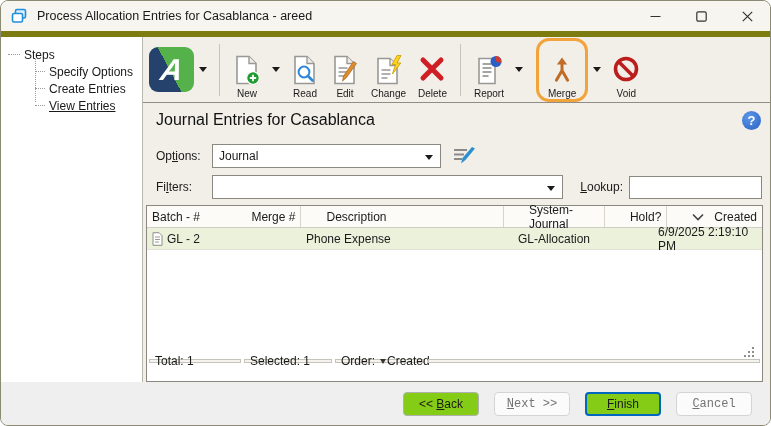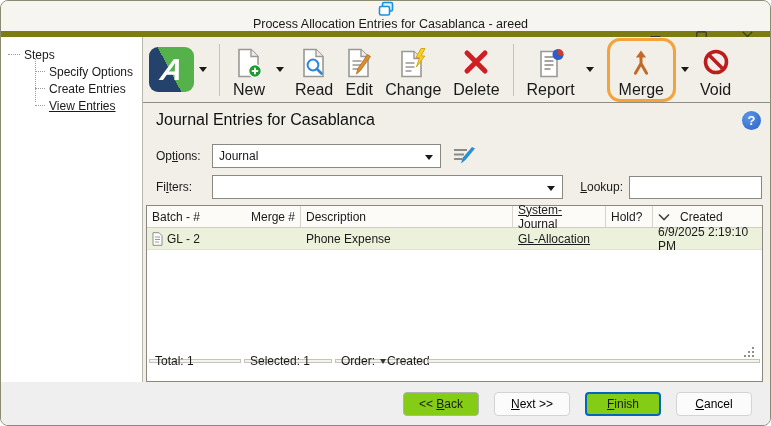--- a/index.html
+++ b/index.html
@@ -3,21 +3,21 @@
 <meta charset="utf-8">
 <style>
   html,body{margin:0;padding:0;background:#fff;}
   *{box-sizing:border-box;}
   .window{
     width:771px;height:426px;position:relative;overflow:hidden;
     font-family:"Liberation Sans",sans-serif;color:#1a1a1a;
     border:1px solid #8b8a72;border-radius:8px;background:#f1efe8;
   }
   
-  .titlebar{height:30px;background:#f7f5ef;display:flex;align-items:center;padding-left:10px;flex-direction:column;}
+  .titlebar{height:30px;background:#f7f5ef;display:flex;align-items:center;padding-left:10px;}
   .title-icon{width:17px;height:16px;margin-right:9px;flex:0 0 auto;}
   .title-text{font-size:12.5px;}
   .win-controls{margin-left:auto;display:flex;height:100%;}
   .win-btn{width:46px;display:flex;align-items:center;justify-content:center;}
   .accent{height:6px;background:#7d7c10;}
   
   .body{position:absolute;top:36px;left:0;right:0;bottom:43px;display:flex;justify-content:center;}
   .sidebar{width:142px;background:#fff;border-right:1px solid #b9b7ae;padding:9px 0 0 7px;font-size:12px;}
   .tree-row{display:flex;align-items:center;height:17px;}
   .hstub{width:12px;border-top:1px dotted #9b9b9b;margin-right:4px;flex:0 0 auto;}
@@ -27,47 +27,47 @@
   .tree-active{text-decoration:underline;}
   
   .content{flex:1;display:flex;flex-direction:column;background:#f1efe8;min-width:0;}
   .toolbar{height:66px;display:flex;align-items:center;padding:0 4px 0 6px;border-bottom:1px solid #8f8d85;flex:0 0 auto;}
   .logo{width:45px;height:45px;border-radius:9px;background:linear-gradient(62deg,#24426b 47%,#55b24b 47%);
         display:flex;align-items:center;justify-content:center;color:#fff;font-weight:bold;
         font-style:italic;font-size:30px;transform:none;}
   .logo span{transform:skewX(-10deg);display:block;line-height:1;}
   .tarrow{width:0;height:0;border:4px solid transparent;border-top:5px solid #1a1a1a;margin:4px 5px 0 5px;flex:0 0 auto;}
   .tsep{width:1px;height:52px;background:#c7c5bb;margin:0 7px;flex:0 0 auto;}
-  .tbtn{display:flex;flex-direction:column;align-items:center;justify-content:flex-end;height:58px;padding:0 6px;font-size:16px;gap:2px;}
+  .tbtn{display:flex;flex-direction:column;align-items:center;justify-content:flex-end;height:58px;padding:0 6px;font-size:10px;gap:2px;}
   .tbtn svg{display:block;}
   .merge-wrap{border:3px solid #f2a33c;border-radius:13px;margin-left:8px;padding:0 3px;}
   
   .page-header{height:34px;display:flex;align-items:center;padding:0 9px 0 13px;flex:0 0 auto;}
   .page-title{font-size:16px;color:#111;}
   .help{margin-left:auto;width:19px;height:19px;border-radius:50%;
         background:radial-gradient(circle at 35% 30%,#5b96e8,#2a62c4);color:#fff;
         font-size:13px;font-weight:bold;display:flex;align-items:center;justify-content:center;}
   
   .form-row{display:flex;align-items:center;height:24px;margin:7px 8px 0 13px;font-size:12px;flex:0 0 auto;}
   .flabel{width:50px;flex:0 0 auto;}
   .combo{height:24px;background:#fff;border:1px solid #8a887f;position:relative;display:flex;align-items:center;padding:0 22px 0 6px;font-size:12px;}
   .combo .carrow{position:absolute;right:7px;top:10px;width:0;height:0;border:4px solid transparent;border-top:5px solid #1a1a1a;}
   .combo-options{width:229px;margin-left:6px;}
   .combo-filters{width:352px;margin-left:6px;}
   .lookup-label{margin-left:17px;flex:0 0 auto;}
   .lookup-input{width:133px;height:23px;margin-left:6px;background:#fff;border:1px solid #8a887f;font:12px "Liberation Sans",sans-serif;padding:0 5px;}
   .edit-opts{margin-left:11px;}
   
   .grid{margin:6px 7px 0 3px;flex:1;background:#fff;border:1px solid #8a887f;display:flex;flex-direction:column;min-height:0;font-size:12px;}
-  .gh{display:flex;height:22px;align-items:center;border-bottom:1px solid #cfcdc4;flex:0 0 auto;background:#fcfbf8;}
+  .gh{display:flex;height:22px;align-items:center;border-bottom:1px solid #cfcdc4;flex:0 0 auto;background:#fcfbf8;gap:20px;}
   .gh .cell{height:100%;display:flex;align-items:center;padding:0 5px;}
   .c-batch{width:86px;}
   .c-merge{width:68px;justify-content:flex-end;border-right:1px solid #d6d4cb;}
   .c-desc{width:212px;border-right:1px solid #d6d4cb;}
-  .c-sysj{width:93px;border-right:1px solid #d6d4cb;text-decoration:underline;}
+  .c-sysj{width:93px;border-right:1px solid #d6d4cb;}
   .c-hold{width:47px;border-right:1px solid #d6d4cb;}
   .c-created{flex:1;}
   .gr{display:flex;height:22px;align-items:center;background:#ecf1dc;border-bottom:1px solid #e4e2d8;flex:0 0 auto;}
   .gr .cell{height:100%;display:flex;align-items:center;padding:0 5px;}
   .gr .c-created{justify-content:flex-end;}
   .gr .c-merge{border-right:none;}
   .gr .c-desc,.gr .c-sysj,.gr .c-hold{border-right:none;}
   .grid-filler{flex:1;background:#fff;}
   .statusbar{flex:0 0 auto;display:flex;gap:3px;padding:1px 2px 18px 2px;height:23px;}
   .spanel{border:1px solid #c6c4ba;background:#f4f3ee;display:flex;align-items:center;padding:0 5px;font-size:12px;}
@@ -75,21 +75,21 @@
   .sp4{flex:1;position:relative;}
   .order-tri{width:0;height:0;border:3.5px solid transparent;border-top:5px solid #333;margin:4px 1px 0 5px;}
   .grip{position:absolute;right:5px;bottom:13px;width:2px;height:2px;background:#8f8e86;
         box-shadow:-4px 4px #8f8e86,0 4px #8f8e86,-8px 8px #8f8e86,-4px 8px #8f8e86,0 8px #8f8e86;}
   
   .bottombar{position:absolute;left:0;right:0;bottom:0;height:43px;background:#efefef;
              display:flex;align-items:center;justify-content:flex-end;gap:15px;padding-right:18px;}
   .btn{width:76px;height:24px;border:1px solid #b0b0b0;border-radius:4px;background:#84cc16;
        font:12px "Liberation Sans",sans-serif;color:#1a1a1a;display:flex;align-items:center;justify-content:center;}
   .btn.primary{border:2px solid #0067c0;}
-  .btn.disabled{color:#000000;border-color:#d4d4d4;background:#fbfbfb;}
+  .btn.disabled{color:#737373;border-color:#d4d4d4;background:#fbfbfb;font-family:Liberation Mono, monospace;}
   .key{text-decoration:underline;}
 </style>
 </head>
 <body>
 
 <div class="window">
 
   <div class="titlebar">
     <svg class="title-icon" viewBox="0 0 17 16">
       <rect x="4.5" y="1.5" width="10" height="8.5" rx="1.5" fill="#d9edfb" stroke="#1e8fdd" stroke-width="1.6"></rect>

